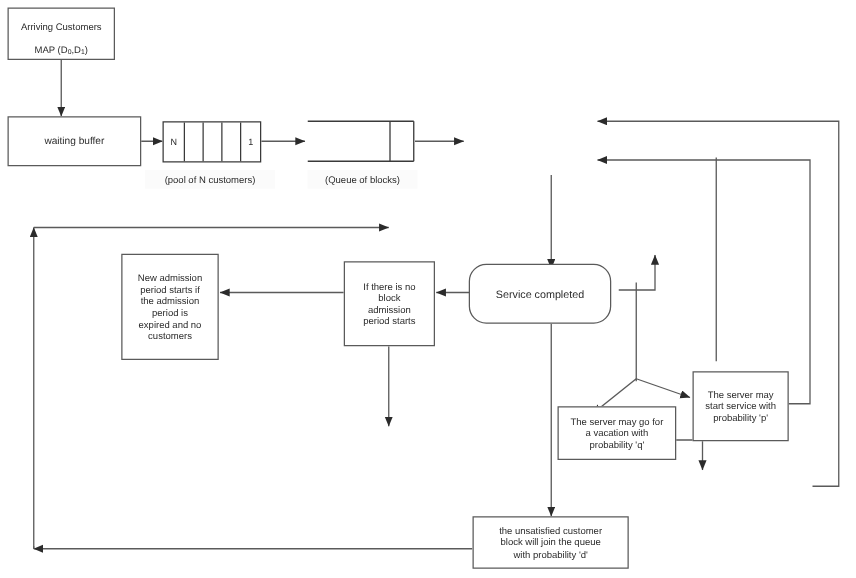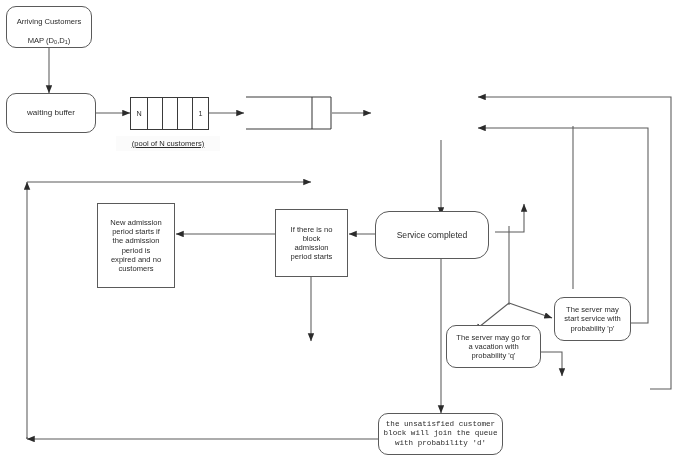--- a/index.html
+++ b/index.html
@@ -30,35 +30,34 @@
     align-items: center;
     justify-content: center;
     text-align: center;
     color: #2b2b2b;
     background: #ffffff;
     border: 1px solid #5a5a5a;
     line-height: 1.22;
     white-space: pre-line;
     z-index: 3;
   }
-  .rounded { border-radius: 10px; }
+  .rounded { border-radius: 0; }
   .rounded-lg { border-radius: 14px; }
   .sharp { border-radius: 0; }
   .caption {
     position: absolute;
     box-sizing: border-box;
     display: flex;
     align-items: center;
     justify-content: center;
     text-align: left;
     color: #2b2b2b;
     background: #fbfbfb;
     border: none;
     z-index: 2;
-    text-decoration: underline;
   }
   .hexwrap {
     position: absolute;
     z-index: 3;
   }
   .hexwrap .hexlabel {
     position: absolute;
     left: 0; top: 0;
     width: 100%; height: 100%;
     display: flex;
@@ -151,21 +150,21 @@
     </g>
   </svg>
 
   <div class="node rounded f75" style="left:6px; top:6px; width:86px; height:42px;">
     <span>
       <span>Arriving  Customers</span><br>
       <span>MAP (D</span><sub>0</sub><span>,D</span><sub>1</sub><span>)</span>
     </span>
   </div>
 
-  <div class="node rounded f8" style="left:6px; top:93px; width:90px; height:40px;">
+  <div class="node rounded f8" style="left:6px; top:93px; width:107px; height:40px;">
     <span>waiting buffer</span>
   </div>
 
   <div class="cellrow" style="left:130px; top:97px; width:79px; height:33px;">
     <div class="cell f7" style="width:17px;">N</div>
     <div class="cell f7" style="width:15px;"></div>
     <div class="cell f7" style="width:15px;"></div>
     <div class="cell f7" style="width:15px;"></div>
     <div class="cell f7" style="width:15px;">1</div>
   </div>
@@ -174,20 +173,21 @@
   <div class="queuewrap" style="left:246px; top:96px; width:86px; height:34px;">
     <svg width="86" height="34" viewBox="0 0 86 34" xmlns="http://www.w3.org/2000/svg">
       <g stroke="#3a3a3a" stroke-width="1.05" fill="none">
         <path d="M0,1 L85,1"></path>
         <path d="M0,33 L85,33"></path>
         <path d="M85,1 L85,33"></path>
         <path d="M66,1 L66,33"></path>
       </g>
     </svg>
   </div>
+  <div class="caption f75" style="left:246px; top:136px; width:88px; height:15px;">(Queue of blocks)</div>
 
 
   <div class="node rounded-lg f85" style="left:375px; top:211px; width:114px; height:48px;">
     <span>Service completed</span>
   </div>
 
   <div class="node sharp f75" style="left:275px; top:209px; width:73px; height:68px;">
     <span>If there is no
 block
 admission
@@ -198,32 +198,32 @@
     <span>New admission
 period starts if
 the admission
 period is
 expired and no
 customers</span>
   </div>
 
 
 
-  <div class="node rounded f75" style="left:378px; top:413px; width:125px; height:42px;font-family:Liberation Mono, monospace;">
+  <div class="node rounded f75" style="left:378px; top:413px; width:125px; height:42px;">
     <span>the  unsatisfied customer
 block will join the queue
 with probability 'd'</span>
   </div>
 
   <div class="node rounded f75" style="left:446px; top:325px; width:95px; height:43px;">
     <span>The server may go for
 a vacation with
 probability 'q'</span>
   </div>
 
-  <div class="node rounded f75" style="left:554px; top:297px; width:77px; height:44px;">
+  <div class="node rounded f75" style="left:554px; top:297px; width:77px; height:56px;">
     <span>The server may
 start service with
 probability 'p'</span>
   </div>
 
 
 </div>
 
 </body></html>

